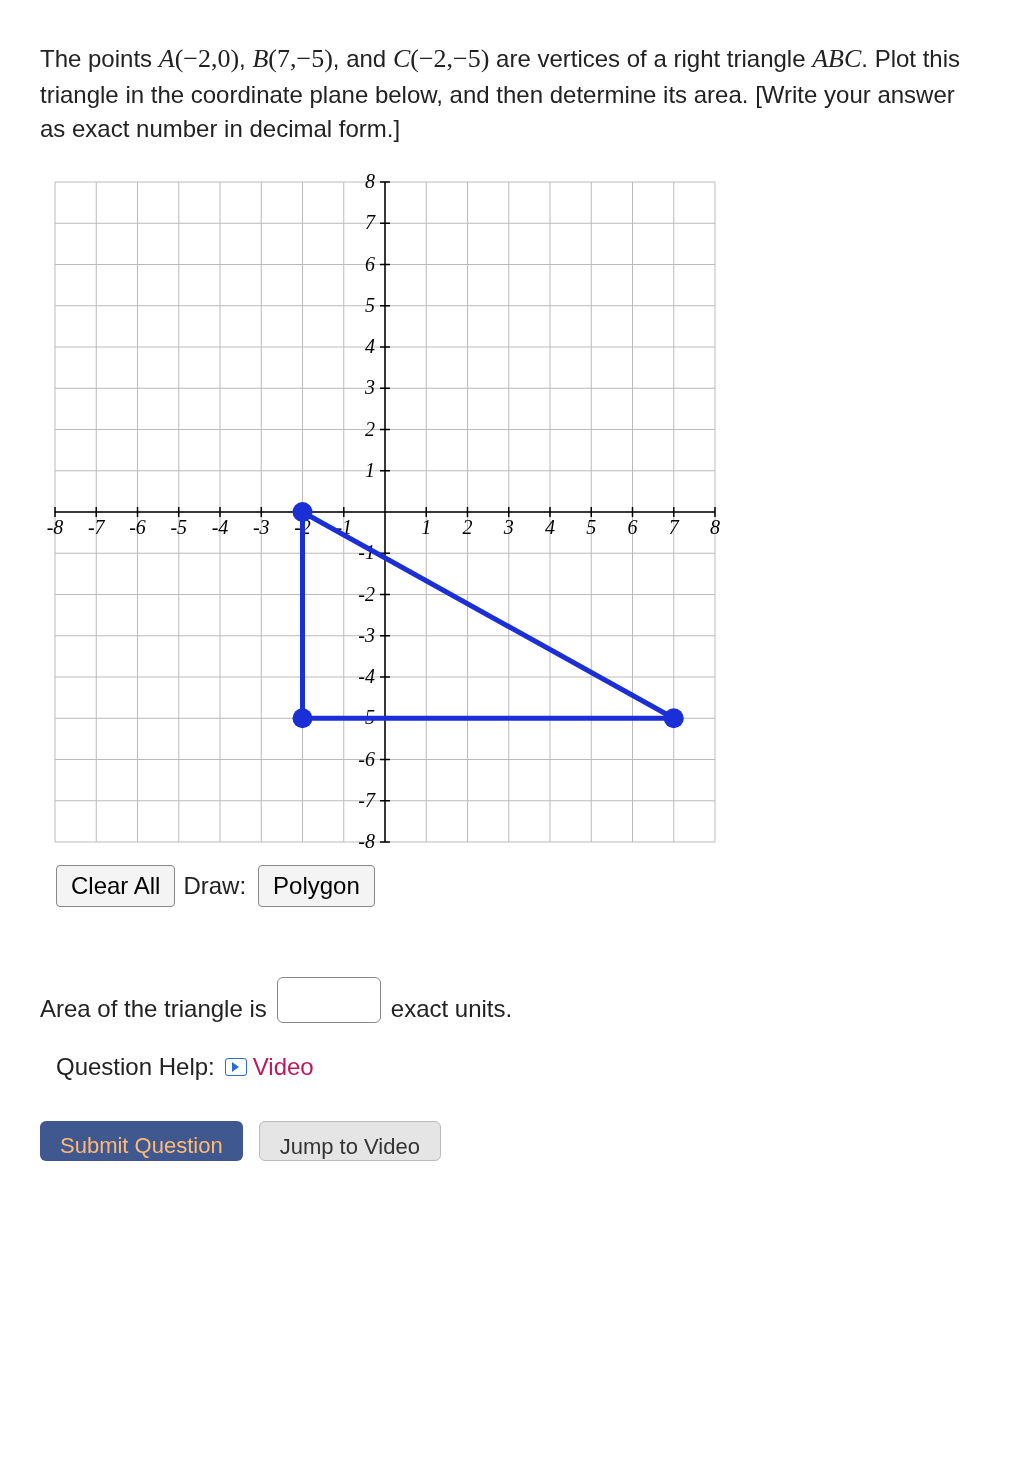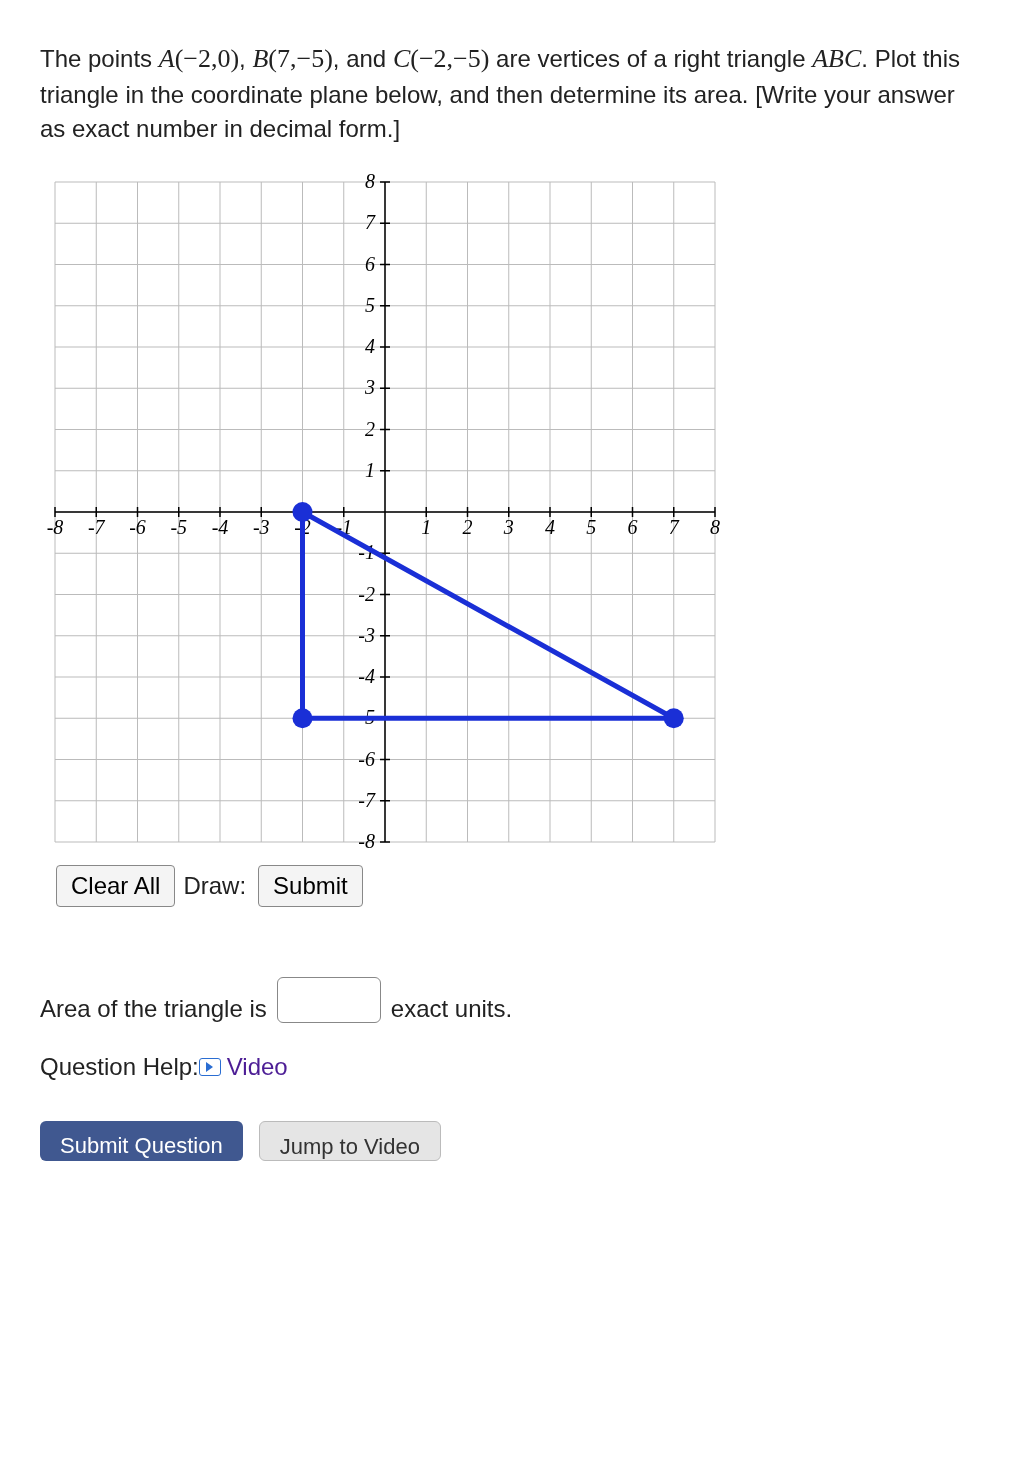--- a/index.html
+++ b/index.html
@@ -58,23 +58,25 @@
     height: 44px;
     border: 1px solid #888;
     border-radius: 6px;
     font-size: 22px;
     padding: 0 6px;
   }
   .help-row {
     margin-top: 30px;
     display: flex;
     align-items: center;
+    gap: 10px;
+    margin-left: 16px;
   }
   .help-link {
-    color: #4c1d95;
+    color: #be185d;
     font-size: 24px;
     display: inline-flex;
     align-items: center;
     gap: 6px;
     cursor: pointer;
   }
   .icon-box {
     display:inline-block;
     border:1.5px solid #2a6dd2;
     border-radius:3px;
@@ -120,21 +122,21 @@
   }
   .icon-envelope .flap::before{ left:-1px; transform-origin:left; transform:rotate(36deg);}
   .icon-envelope .flap::after{ right:-1px; transform-origin:right; transform:rotate(-36deg);}
   .bottom-buttons {
     margin-top: 40px;
     display: flex;
     gap: 16px;
   }
   .primary-btn {
     background: #405890;
-    color: #ffffff;
+    color: #fdba74;
     border: none;
     border-radius: 6px;
     padding: 12px 20px;
     font-size: 22px;
     cursor: pointer;
     font-family: inherit;
   }
   .secondary-btn {
     background: #e5e5e5;
     color: #333;
@@ -259,21 +261,21 @@
       <polygon points="262.5,345 633.75,551.25 262.5,551.25" fill="none" stroke="#1a2fd6" stroke-width="5" stroke-linejoin="round"></polygon>
       <circle cx="262.5" cy="345" r="10" fill="#1a2fd6"></circle>
       <circle cx="633.75" cy="551.25" r="10" fill="#1a2fd6"></circle>
       <circle cx="262.5" cy="551.25" r="10" fill="#1a2fd6"></circle>
     </svg>
 </div>
 
 <div class="controls">
   <button class="btn">Clear All</button>
   <span class="draw-label">Draw:</span>
-  <button class="btn">Submit</button>
+  <button class="btn">Polygon</button>
 </div>
 
 <div class="area-row">
   <span>Area of the triangle is</span>
   <input class="input-box" value="" style="">
   <span>exact units.</span>
 </div>
 
 <div class="help-row">
   <span>Question Help:</span>

